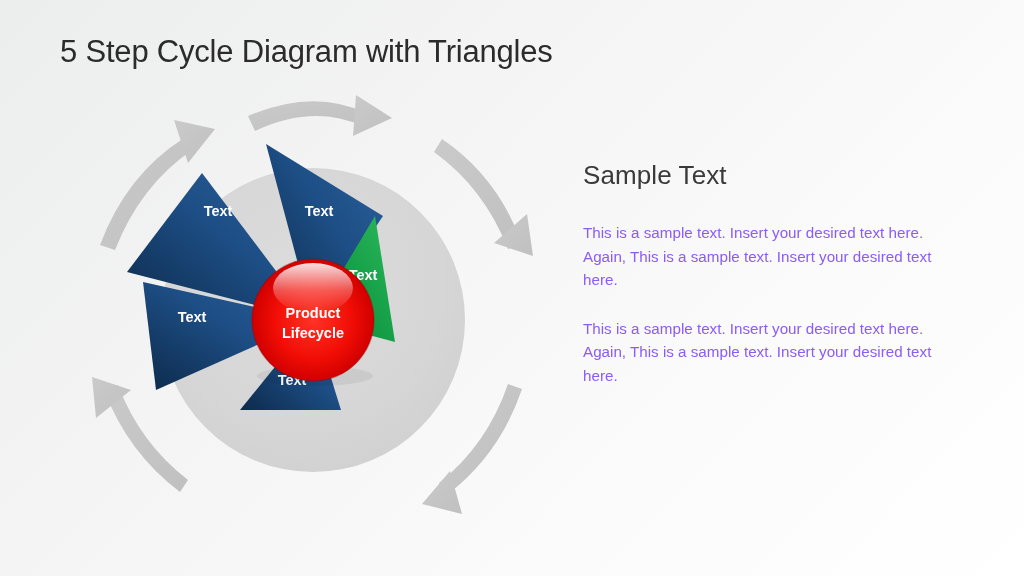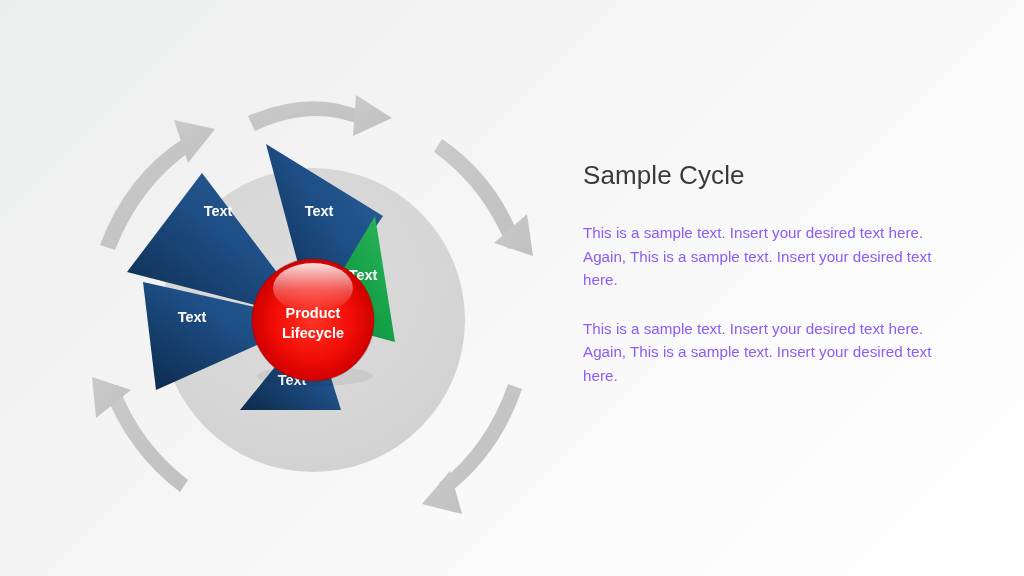--- a/index.html
+++ b/index.html
@@ -74,20 +74,21 @@
     font-size: 14.5px;
     fill: #ffffff;
     font-family: "Liberation Sans", sans-serif;
   }
 </style>
 </head>
 <body>
 
 <div id="slide">
 
+  <div id="slide-title">5 Step Cycle Diagram with Triangles</div>
 
   <div id="diagram-area">
     <svg id="diagram-svg" viewBox="0 0 490 480" xmlns="http://www.w3.org/2000/svg">
       <defs>
         <radialGradient id="discGrad" cx="45%" cy="38%" r="72%">
           <stop offset="0%" stop-color="#dcdcdc"></stop>
           <stop offset="65%" stop-color="#d6d6d6"></stop>
           <stop offset="100%" stop-color="#cfcfcf"></stop>
         </radialGradient>
 
@@ -182,18 +183,18 @@
         <circle cx="243" cy="240" r="61" fill="url(#sphereGrad)"></circle>
         <circle cx="243" cy="240" r="61" fill="none" stroke="#8f0000" stroke-opacity="0.35" stroke-width="1.2"></circle>
         <ellipse cx="243" cy="208" rx="40" ry="25" fill="url(#glossGrad)"></ellipse>
         <text class="core-label" x="243" y="238" text-anchor="middle">Product</text>
         <text class="core-label" x="243" y="258" text-anchor="middle">Lifecycle</text>
       </g>
     </svg>
   </div>
 
   <div id="text-panel">
-    <h2 id="panel-heading">Sample Cycle</h2>
+    <h2 id="panel-heading">Sample Text</h2>
     <p class="panel-paragraph">This is a sample text. Insert your desired text here. Again, This is a sample text. Insert your desired text here.</p>
     <p class="panel-paragraph">This is a sample text. Insert your desired text here. Again, This is a sample text. Insert your desired text here.</p>
   </div>
 
 </div>
 
 </body></html>

